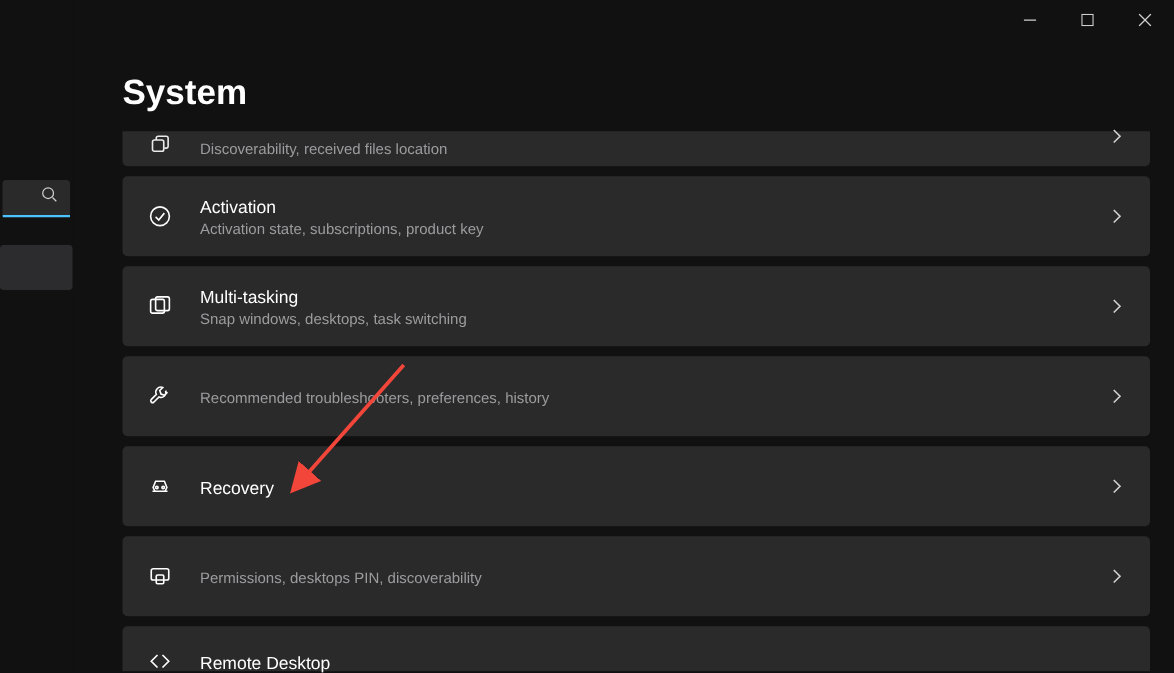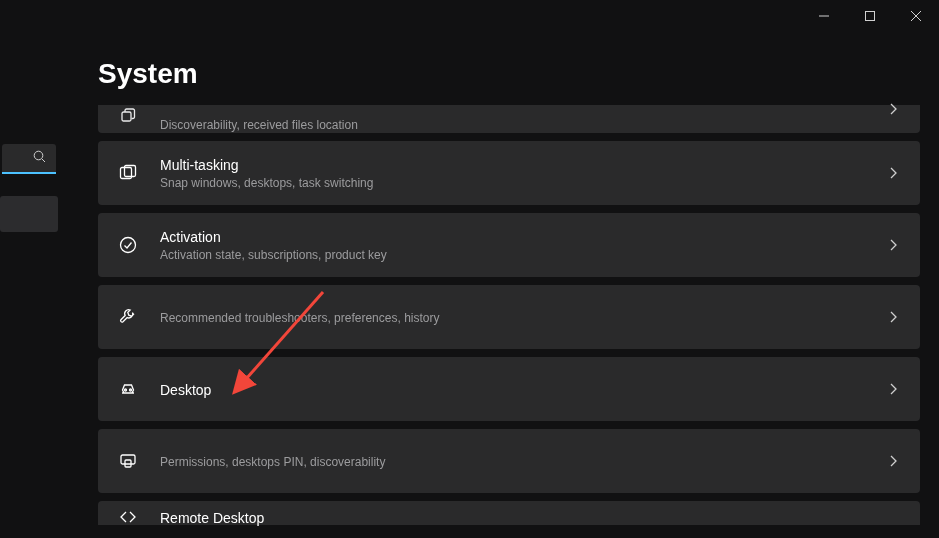--- a/index.html
+++ b/index.html
@@ -75,24 +75,24 @@
     display: flex;
     align-items: center;
     padding: 0 18px 0 20px;
     position: relative;
   }
   .row.first {
     height: 28px;
     border-top-left-radius: 0;
     border-top-right-radius: 0;
     padding-top: 0;
-    align-items: flex-end;
+    align-items: center;
   }
   .row.last {
-    height: 24px;
+    height: 36px;
     border-bottom-left-radius: 0;
     border-bottom-right-radius: 0;
     margin-bottom: 0;
     align-items: flex-end;
     padding-bottom: 0;
   }
   .row .icon {
     width: 20px; height: 20px;
     flex: 0 0 20px;
     margin-right: 22px;
@@ -183,45 +183,45 @@
     <div class="chev">
       <svg width="8" height="12">
           <polyline points="1,1 6,6 1,11"></polyline>
         </svg>
     </div>
   </div>
 
   <div class="row">
     <div class="icon">
       <svg width="18" height="18" viewBox="0 0 18 18">
+          <circle cx="9" cy="9" r="7.5"></circle>
+          <polyline points="5.5,9.5 8,12 12.5,6.5"></polyline>
+        </svg>
+    </div>
+    <div class="texts">
+      <div class="label">Activation</div>
+      <div class="sub">Activation state, subscriptions, product key</div>
+    </div>
+    <div class="chev">
+        <svg width="8" height="12">
+          <polyline points="1,1 6,6 1,11"></polyline>
+        </svg>
+      </div>
+  </div>
+
+  <div class="row">
+    <div class="icon">
+      <svg width="18" height="18" viewBox="0 0 18 18">
           <rect x="1.5" y="3.5" width="11" height="11" rx="1.5"></rect>
           <rect x="5.5" y="1.5" width="11" height="11" rx="1.5"></rect>
         </svg>
     </div>
     <div class="texts">
       <div class="label">Multi-tasking</div>
       <div class="sub">Snap windows, desktops, task switching</div>
-    </div>
-    <div class="chev">
-        <svg width="8" height="12">
-          <polyline points="1,1 6,6 1,11"></polyline>
-        </svg>
-      </div>
-  </div>
-
-  <div class="row">
-    <div class="icon">
-      <svg width="18" height="18" viewBox="0 0 18 18">
-          <circle cx="9" cy="9" r="7.5"></circle>
-          <polyline points="5.5,9.5 8,12 12.5,6.5"></polyline>
-        </svg>
-    </div>
-    <div class="texts">
-      <div class="label">Activation</div>
-      <div class="sub">Activation state, subscriptions, product key</div>
     </div>
     <div class="chev">
         <svg width="8" height="12">
           <polyline points="1,1 6,6 1,11"></polyline>
         </svg>
       </div>
   </div>
 
   <div class="row">
     <div class="icon">
@@ -241,21 +241,21 @@
 
   <div class="row">
     <div class="icon">
       <svg width="18" height="18" viewBox="0 0 18 18">
           <path d="M3 13h12M5 13l-1.5-3 2-5h7l2 5L13 13"></path>
           <circle cx="6.5" cy="10" r="1"></circle>
           <circle cx="11.5" cy="10" r="1"></circle>
         </svg>
     </div>
     <div class="texts">
-      <div class="label">Desktop</div>
+      <div class="label">Recovery</div>
     </div>
     <div class="chev">
         <svg width="8" height="12">
           <polyline points="1,1 6,6 1,11"></polyline>
         </svg>
       </div>
   </div>
 
   <div class="row">
     <div class="icon">

